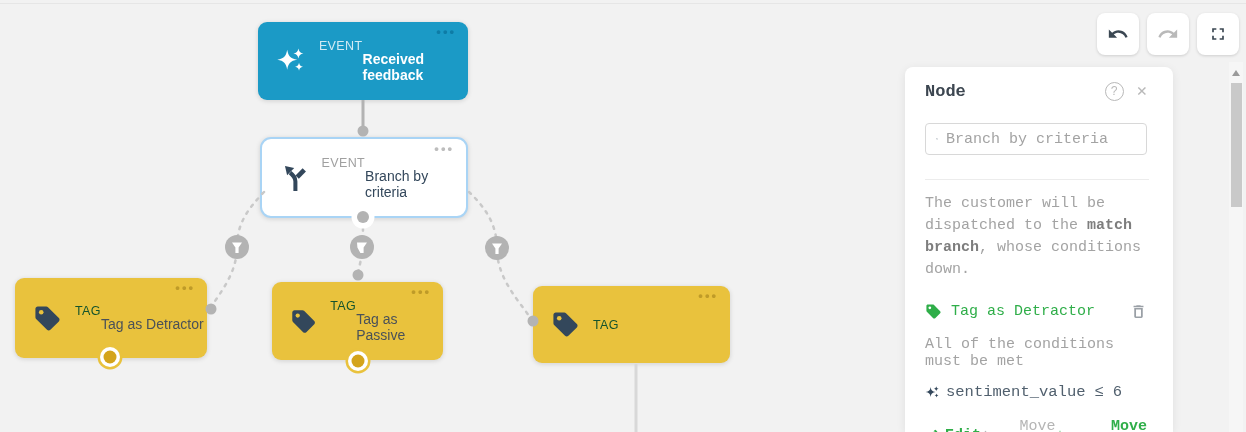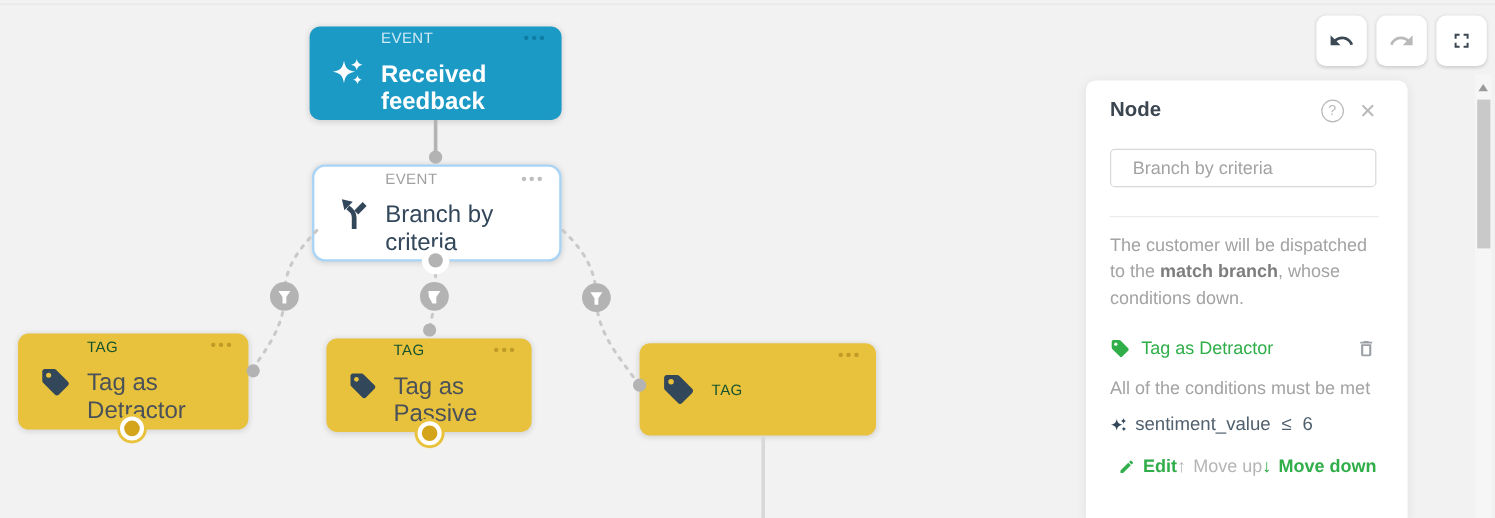--- a/index.html
+++ b/index.html
@@ -4,23 +4,23 @@
 <style>
   * { margin:0; padding:0; box-sizing:border-box; }
   html,body { width:1246px; height:432px; overflow:hidden; }
   body { font-family:"Liberation Sans","DejaVu Sans",sans-serif; background:#f2f2f2; }
   #app { position:relative; width:1246px; height:432px; background:#f2f2f2; overflow:hidden; }
   .top-hairline { position:absolute; top:3px; left:0; right:0; height:1px; background:#e6e6e6; }
 
   
   .node { position:absolute; border-radius:9px; box-shadow:0 1px 5px rgba(0,0,0,.14); z-index:2; }
   .node-inner { display:flex; align-items:center; height:100%; padding-left:18px; gap:13px; }
-  .node-texts { display:flex; flex-direction:column; }
+  .node-texts { display:flex; flex-direction:row; }
   .node-label { font-size:12.5px; letter-spacing:.4px; }
-  .node-title { font-size:20px; margin-top:12px; }
+  .node-title { font-size:14px; margin-top:12px; }
   .node-menu { position:absolute; top:2px; right:12px; font-size:13px; letter-spacing:2px; font-weight:bold; cursor:pointer; }
 
   .node-event { left:258px; top:22px; width:210px; height:78px; background:#1b9ac6; }
   .node-event .node-label { color:rgba(255,255,255,.8); }
   .node-event .node-title { color:#ffffff; font-weight:600; }
   .node-event .node-menu { color:#0e7ca6; }
 
   .node-branch { left:260px; top:137px; width:208px; height:81px; background:#ffffff; border:2px solid #a9d4f5; border-radius:11px; }
   .node-branch .node-label { color:#a0a0a0; }
   .node-branch .node-title { color:#33475b; }
@@ -37,21 +37,21 @@
   svg.icon { display:block; }
   #connector-layer { position:absolute; left:0; top:0; z-index:4; pointer-events:none; }
 
   
   .toolbar-btn { position:absolute; top:13px; width:42px; height:42px; background:#fff; border:none; border-radius:8px;
     box-shadow:0 1px 3px rgba(0,0,0,.15); display:flex; align-items:center; justify-content:center; cursor:pointer; z-index:6; }
   #btn-undo { left:1097px; } #btn-redo { left:1147px; } #btn-fullscreen { left:1197px; }
 
   
   .panel { position:absolute; left:905px; top:67px; width:268px; height:365px; background:#ffffff;
-    border-radius:8px 8px 0 0; box-shadow:0 2px 10px rgba(0,0,0,.08); z-index:10; padding:15px 26px 0 20px; }
+    border-radius:8px 8px 0 0; box-shadow:0 2px 10px rgba(0,0,0,.08); z-index:10; padding:15px 26px 0 20px;font-family:Liberation Mono, monospace; }
   .panel-header { display:flex; align-items:center; }
   .panel-title { font-size:17px; font-weight:bold; color:#3c4650; flex:1; }
   .panel-header-icons { display:flex; align-items:center; gap:13px; }
   .help-icon { width:19px; height:19px; border:1.5px solid #b9b9b9; border-radius:50%; color:#b9b9b9;
     font-size:12px; display:flex; align-items:center; justify-content:center; cursor:pointer; }
   .close-icon { color:#b9b9b9; font-size:17px; cursor:pointer; line-height:1; }
   .name-input-wrap { margin-top:22px; height:32px; border:1px solid #d8d8d8; border-radius:4px;
     display:flex; align-items:center; padding:0 10px; gap:8px; }
   .name-input { border:none; outline:none; flex:1; font-size:15px; color:#a3a3a3; font-family:inherit; background:transparent; }
   .panel-divider { height:1px; background:#ececec; margin:24px -2px 0 0; }

